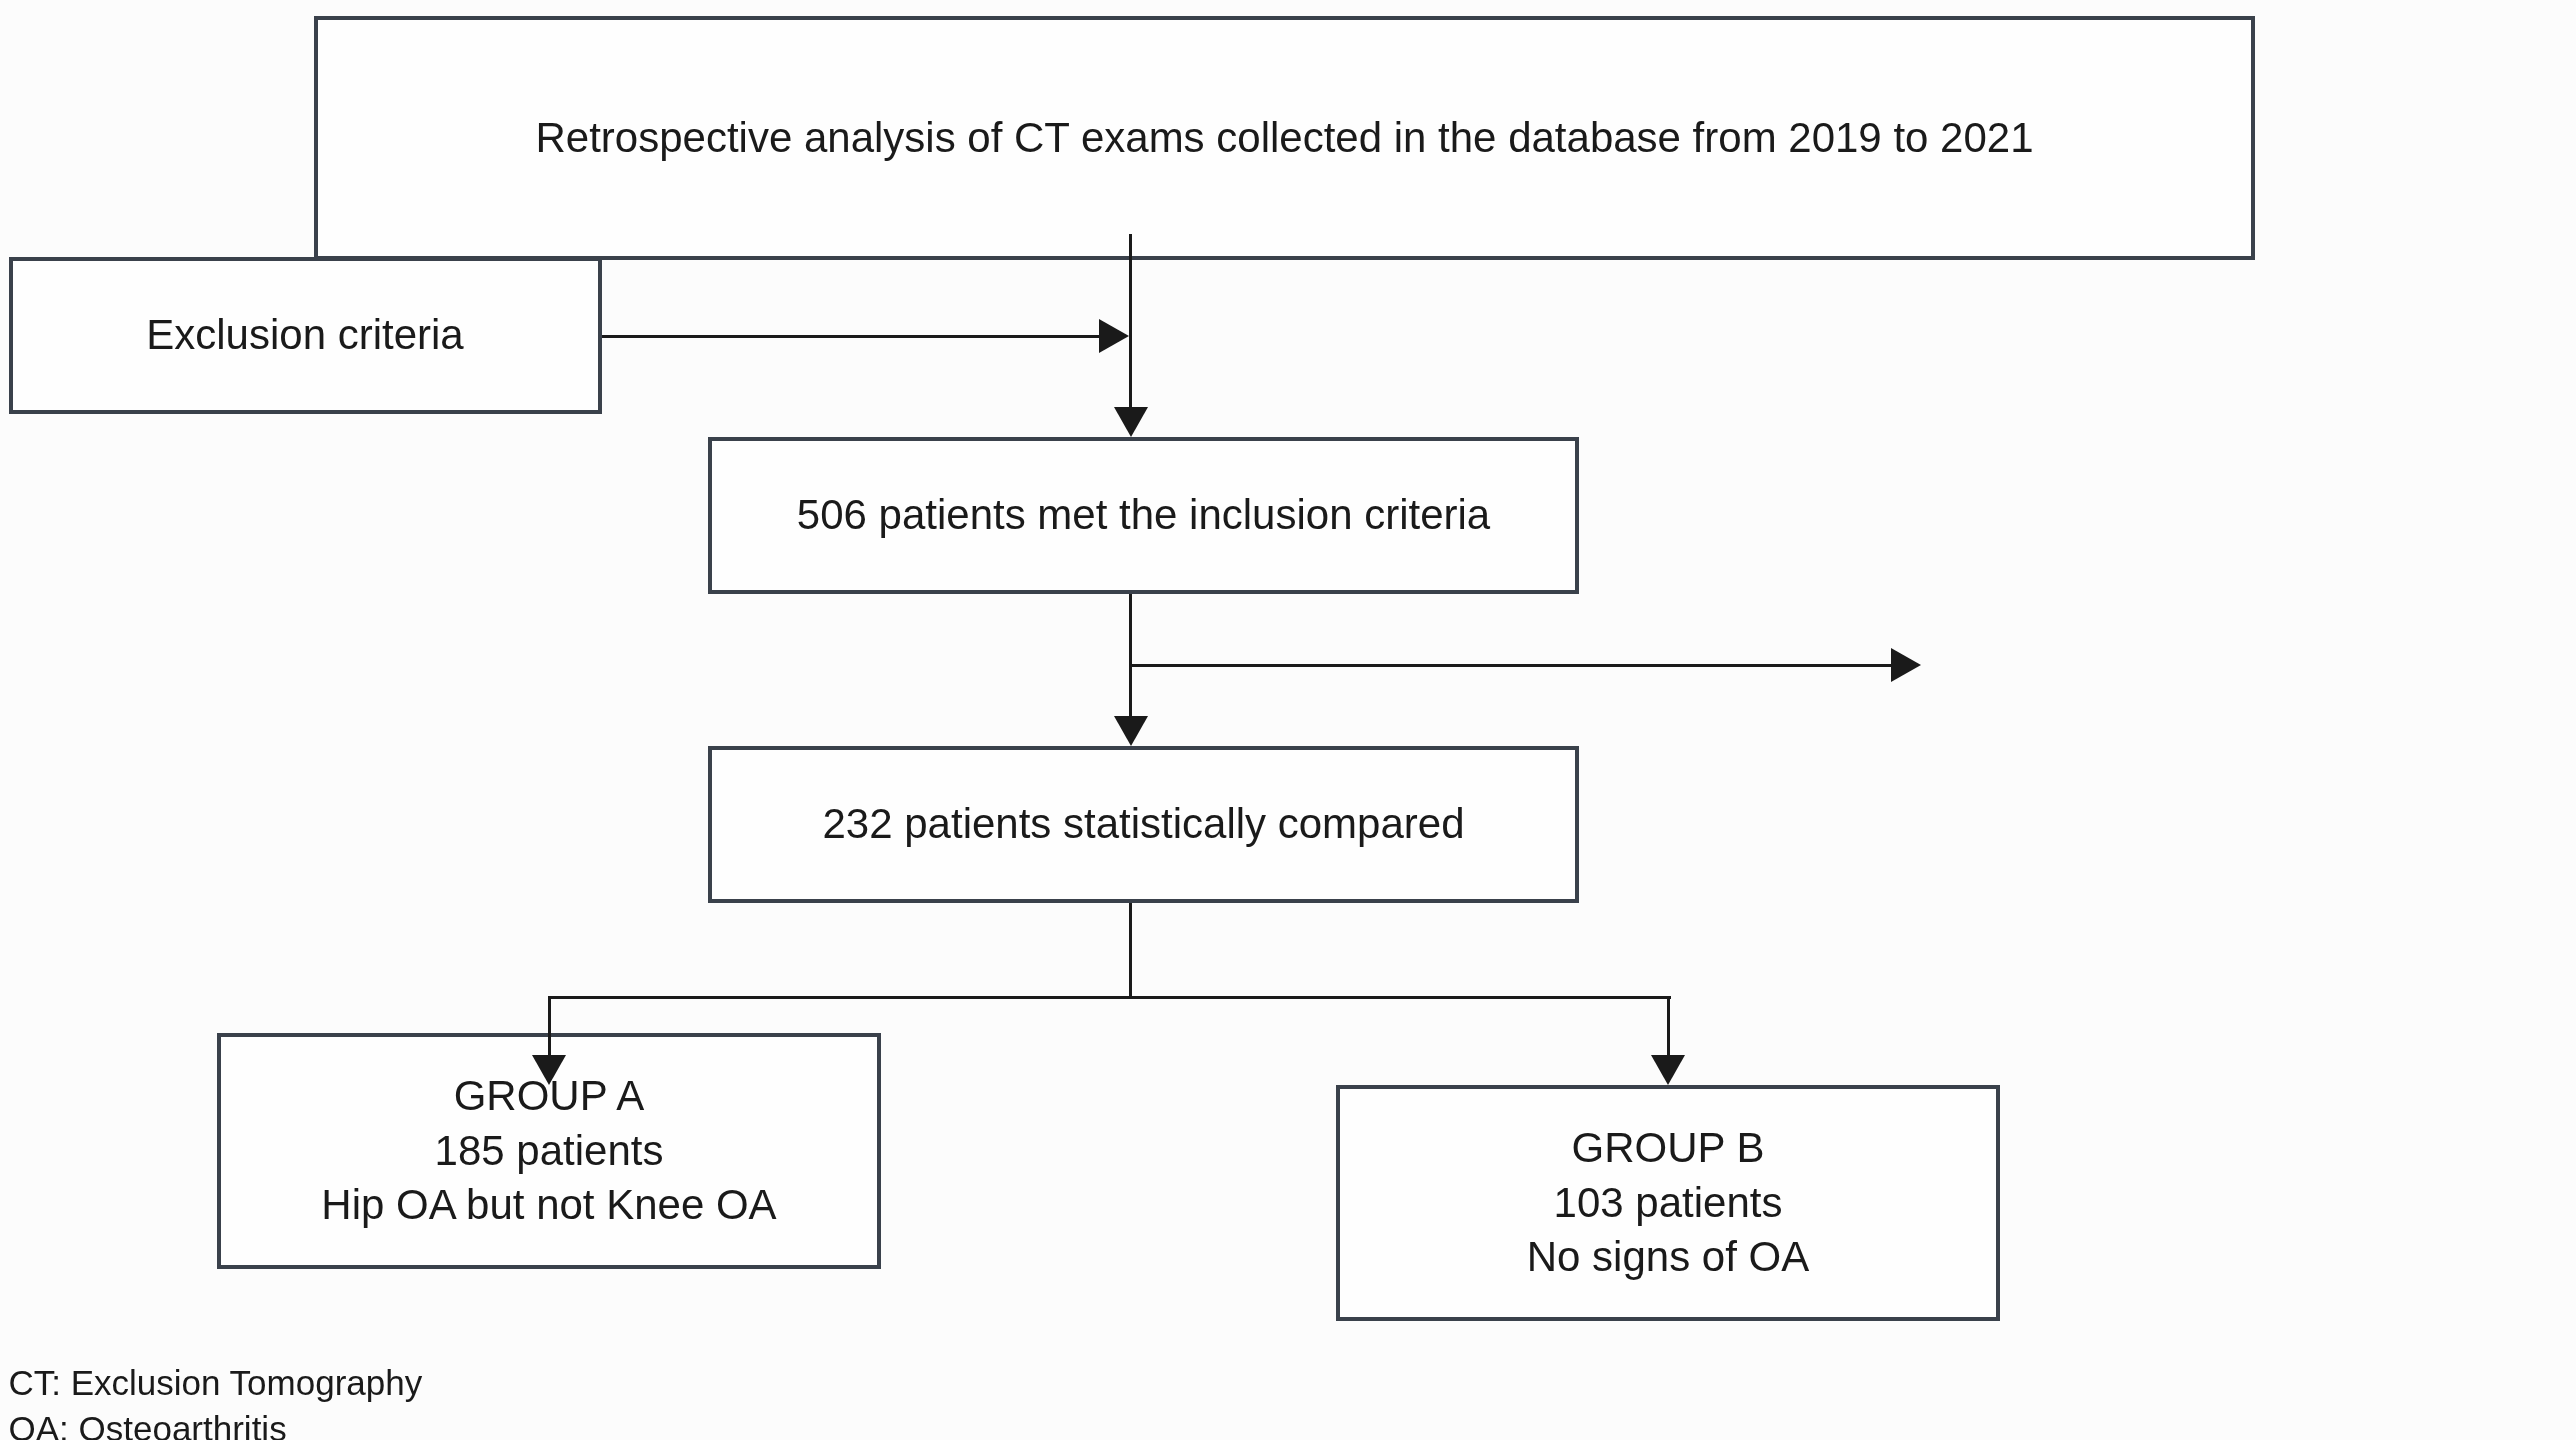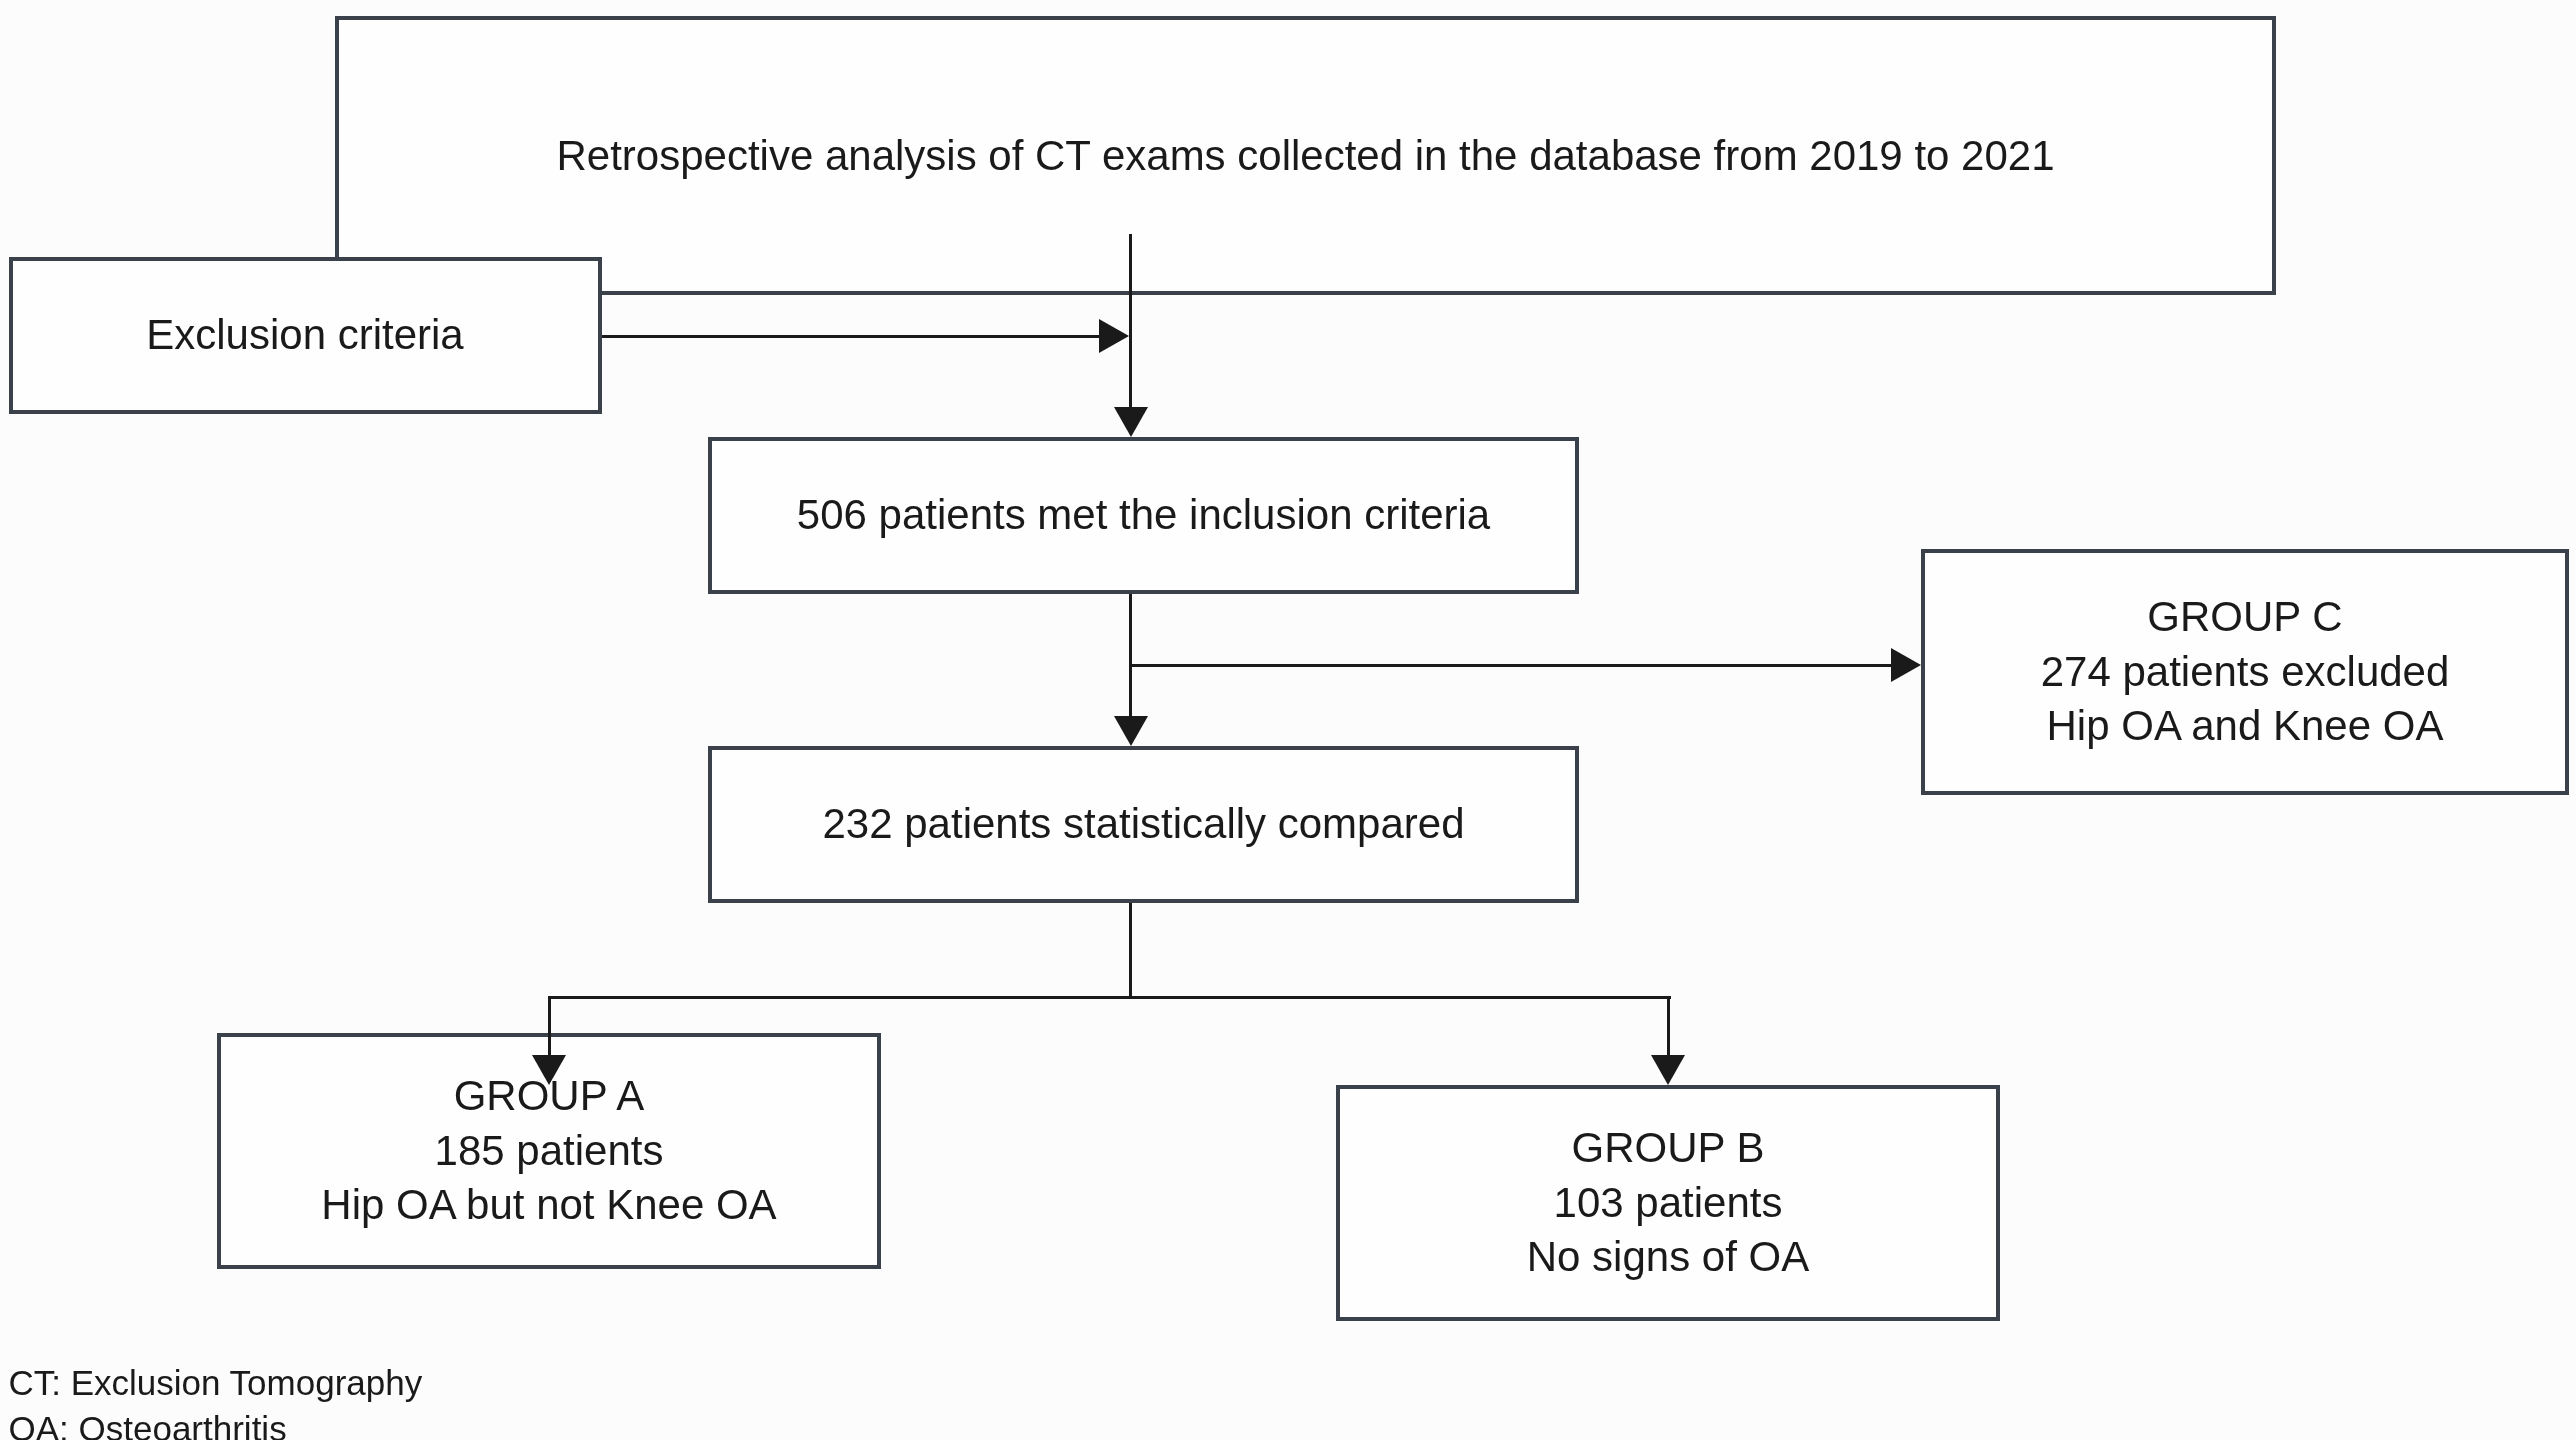--- a/index.html
+++ b/index.html
@@ -27,21 +27,21 @@
     display: flex;
     flex-direction: column;
     align-items: center;
     justify-content: center;
     text-align: center;
     font-size: 42px;
     line-height: 1.3;
     color: var(--text);
   }
   .box span { white-space: nowrap; display: block; }
-  #box-top       { left: 335px;  top: 16.4px;   width: 1941px; height: 279px; }
+  #box-top       { left: 314px;  top: 16.4px;   width: 1941px; height: 244px; }
   #box-exclusion { left: 8.5px;   top: 257px;  width: 593px;  height: 157px; justify-content: center; }
   #box-inclusion { left: 708px; top: 437px;  width: 871px; height: 157px; }
   #box-group-c   { left: 1921px; top: 549px;  width: 648px;  height: 246px; }
   #box-compared  { left: 708px; top: 746px; width: 871px; height: 157px; }
   #box-group-a   { left: 217px;  top: 1033px; width: 664px; height: 236px; }
   #box-group-b   { left: 1336px; top: 1085px; width: 664px; height: 236px; }
 
   .vline { position: absolute; width: 3.3px;  background: var(--line); }
   .hline { position: absolute; height: 3.3px; background: var(--line); }
   .arrow-down {
@@ -91,25 +91,20 @@
   </div>
 
   <div class="box" id="box-exclusion">
     <span>Exclusion criteria</span>
   </div>
 
   <div class="box" id="box-inclusion">
     <span>506 patients met the inclusion criteria</span>
   </div>
 
-  <div class="box" id="box-group-c">
-    <span>GROUP C</span>
-    <span>274 patients excluded</span>
-    <span>Hip OA and Knee OA</span>
-  </div>
 
   <div class="box" id="box-compared">
     <span>232 patients statistically compared</span>
   </div>
 
   <div class="box" id="box-group-a">
     <span>GROUP A</span>
     <span>185 patients</span>
     <span>Hip OA but not Knee OA</span>
   </div>

